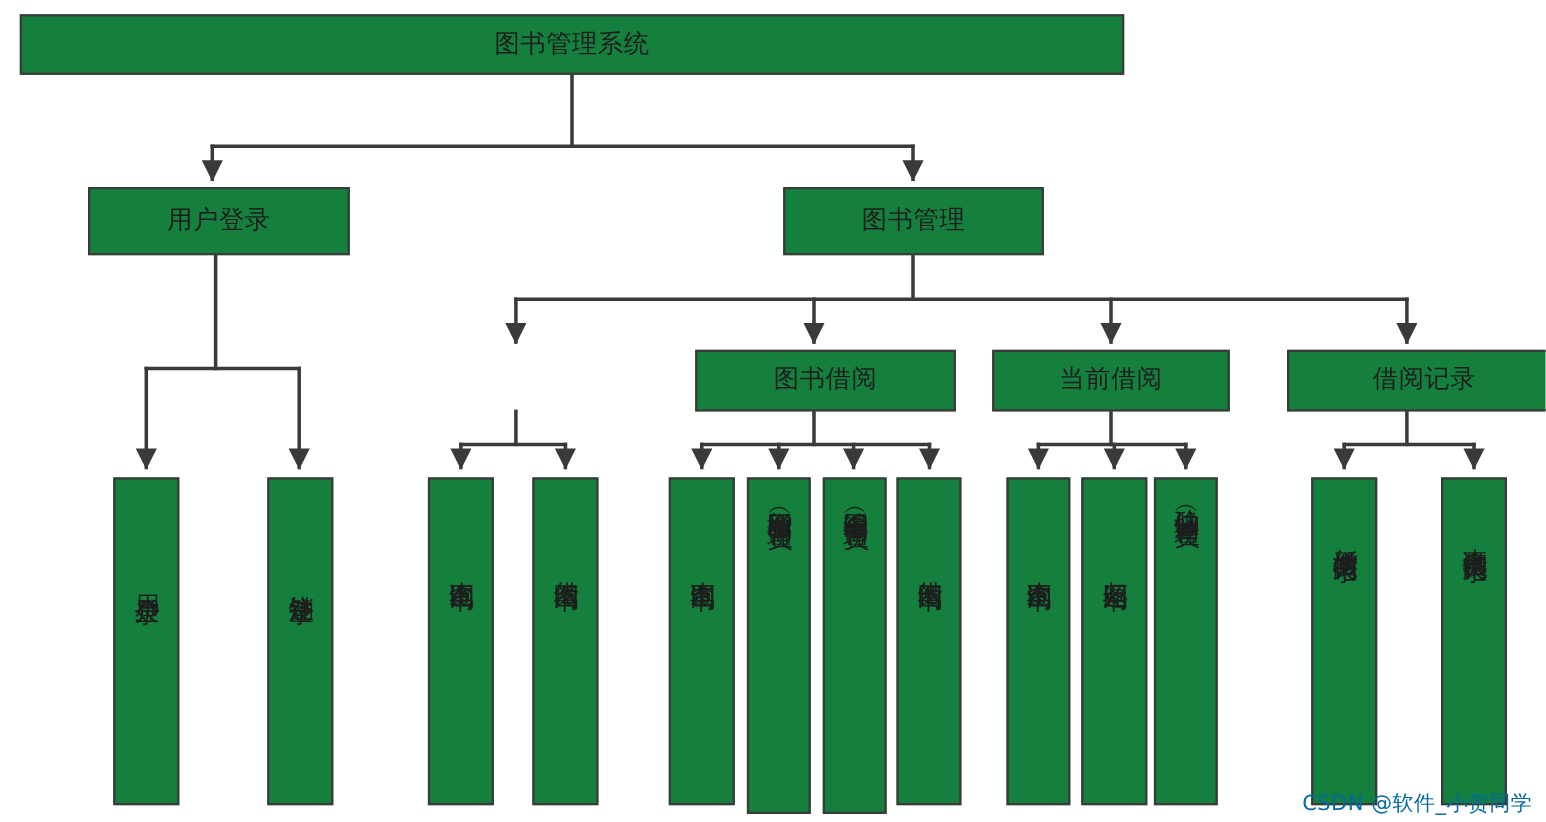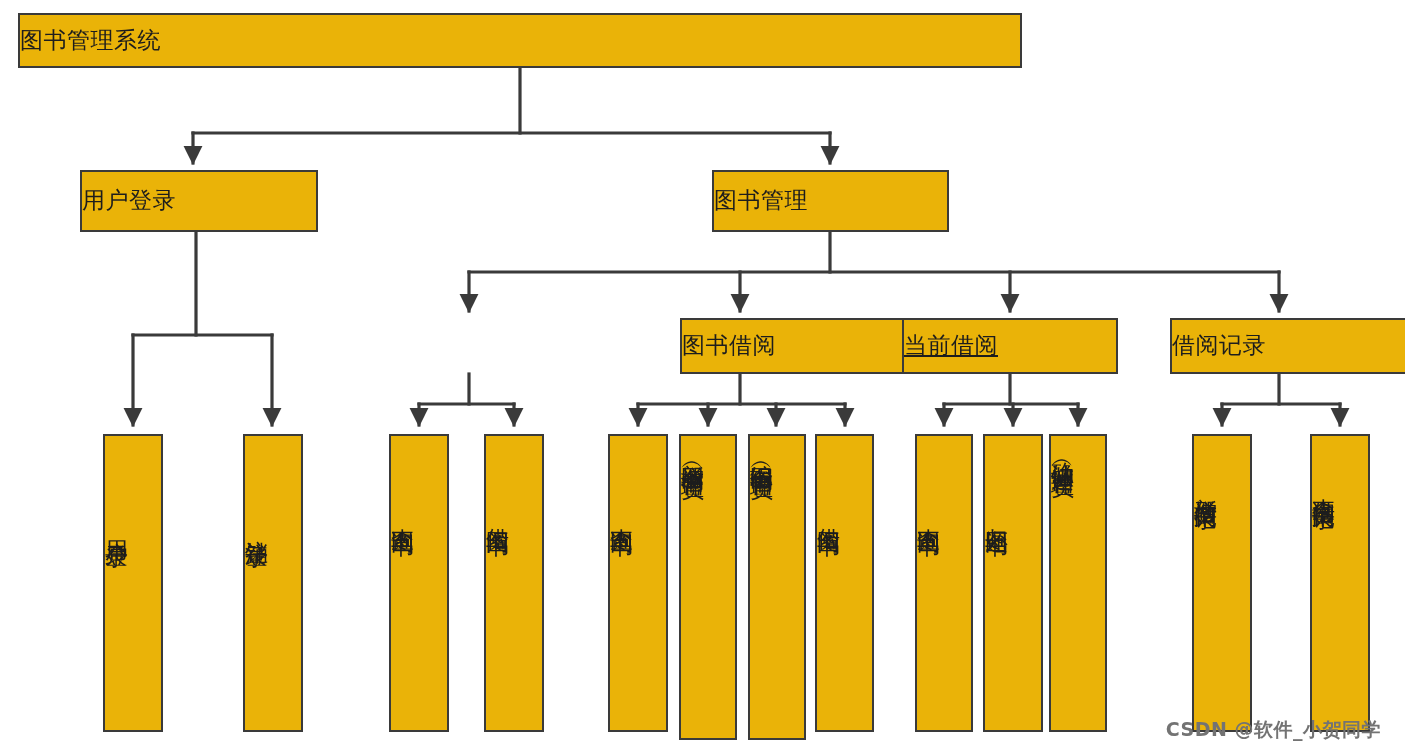--- a/index.html
+++ b/index.html
@@ -25,25 +25,25 @@
     position: absolute;
     left: 0;
     top: 0;
     width: 1405px;
     height: 747px;
   }
   .node {
     position: absolute;
     box-sizing: border-box;
     border: 2.5px solid #3a3a3a;
-    background: #eab308;
+    background: #15803d;
     color: #1d1d1d;
     display: flex;
     align-items: center;
-    justify-content: flex-start;
+    justify-content: center;
     overflow: hidden;
   }
   .node .label {
     display: block;
     text-align: center;
     line-height: 1.18;
     white-space: nowrap;
   }
   .node.horizontal .label {
     font-size: 23px;
@@ -55,28 +55,27 @@
   }
   .node.vertical .label {
     writing-mode: vertical-rl;
     text-orientation: upright;
     font-size: 23px;
     letter-spacing: 2px;
     line-height: 1;
   }
   #watermark {
     position: absolute;
-    right: 24px;
+    right: 12px;
     bottom: 4px;
     font-size: 19px;
-    color: #737373;
+    color: #0369a1;
     letter-spacing: 0.5px;
     white-space: nowrap;
     user-select: none;
-    font-weight: bold;
   }
 </style>
 </head>
 <body>
 
 <div id="diagram-root">
 
   <svg class="canvas" viewBox="0 0 1405 747">
     <defs>
       <marker id="arrow" viewBox="0 0 10 10" refX="9" refY="5" markerWidth="6" markerHeight="6" orient="auto-start-reverse" markerUnits="strokeWidth">
@@ -134,25 +133,25 @@
 
   <div class="node horizontal" style="left:80px; top:170px; width:238px; height:62px;">
     <span class="label">用户登录</span>
   </div>
 
   <div class="node horizontal" style="left:712px; top:170px; width:237px; height:62px;">
     <span class="label">图书管理</span>
   </div>
 
 
-  <div class="node horizontal" style="left:632px; top:318px; width:237px; height:56px;margin-left:48px;">
+  <div class="node horizontal" style="left:632px; top:318px; width:237px; height:56px;">
     <span class="label">图书借阅</span>
   </div>
 
-  <div class="node horizontal" style="left:902px; top:318px; width:216px; height:56px;text-decoration:underline;">
+  <div class="node horizontal" style="left:902px; top:318px; width:216px; height:56px;">
     <span class="label">当前借阅</span>
   </div>
 
   <div class="node horizontal" style="left:1170px; top:318px; width:250px; height:56px;">
     <span class="label">借阅记录</span>
   </div>
 
   <div class="node vertical" style="left:103px; top:434px; width:60px; height:298px; padding-top:86px;">
     <span class="label">用户登录</span>
   </div>

